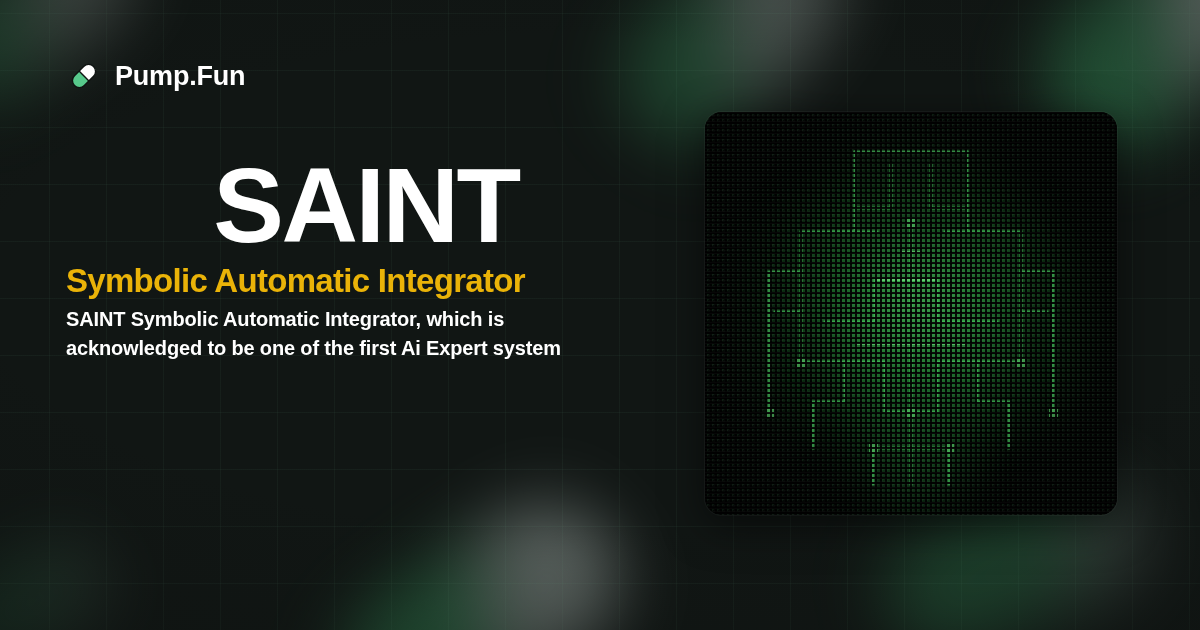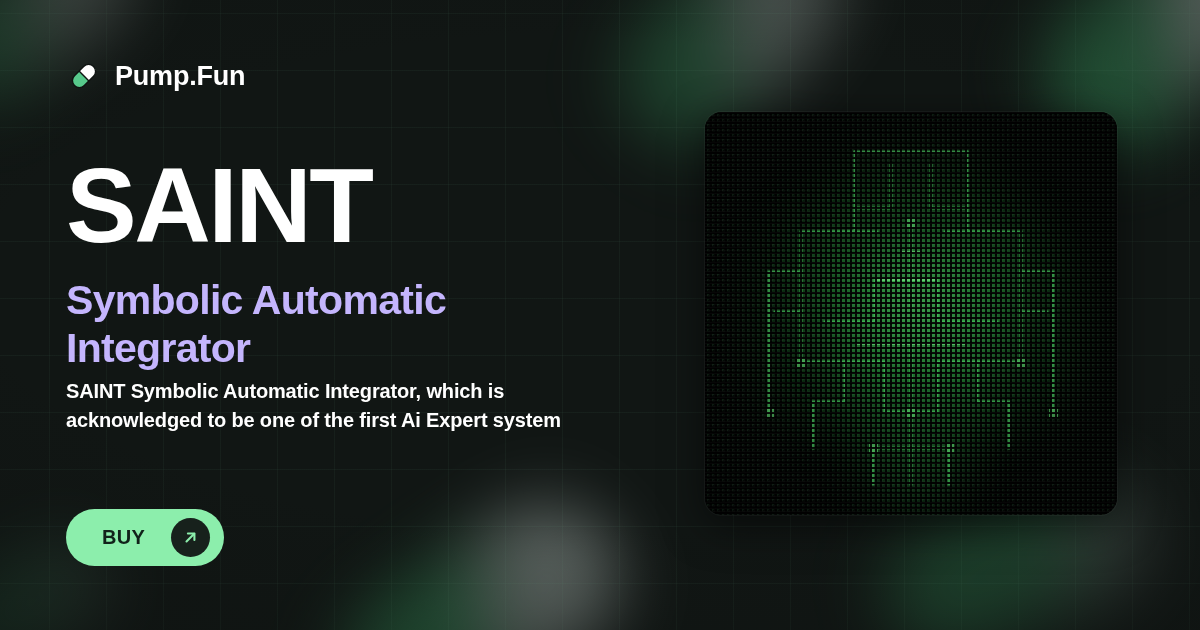--- a/index.html
+++ b/index.html
@@ -101,25 +101,25 @@
     font-size:27px; font-weight:700; color:#ffffff;
     letter-spacing:-.2px; line-height:1;
   }
 
   
   .headline {
     position:absolute; left:66px; top:152px; width:600px;
   }
   .title {
     font-size:106px; font-weight:700; color:#ffffff;
-    letter-spacing:-2.5px; line-height:1.0;
+    letter-spacing:-2.5px; line-height:1.0;text-align:center;
   }
   .subtitle {
-    margin-top:19px;
-    font-size:41px; font-weight:700; color:#c4b5fd;
+    margin-top:4px;
+    font-size:33px; font-weight:700; color:#eab308;
     letter-spacing:-.7px; line-height:1.16;
     max-width:470px;
   }
   .description {
     margin-top:5px;
     font-size:20px; font-weight:700; color:#ffffff;
     line-height:1.44; letter-spacing:-.15px;
     max-width:560px;
   }
 
@@ -227,29 +227,20 @@
       </span>
       <span class="brand-name">Pump.Fun</span>
     </div>
 
     <div class="headline">
       <h1 class="title">SAINT</h1>
       <h2 class="subtitle">Symbolic Automatic Integrator</h2>
       <p class="description">SAINT Symbolic Automatic Integrator, which is acknowledged to be one of the first Ai Expert system</p>
     </div>
 
-    <button class="buy-button">
-      <span class="buy-label">BUY</span>
-      <span class="buy-arrow">
-        <svg width="19" height="19" viewBox="0 0 19 19" aria-hidden="true">
-          <path d="M5.5 13.5 L13.2 5.8" stroke="#8ceeac" stroke-width="2.1" stroke-linecap="round"></path>
-          <path d="M6.9 5.5 H13.4 V12" stroke="#8ceeac" stroke-width="2.1" stroke-linecap="round" stroke-linejoin="round" fill="none"></path>
-        </svg>
-      </span>
-    </button>
 
     <div class="artwork">
       <div class="art-layer art-dots-base"></div>
 
       <div class="art-layer art-figure">
         <span class="glow g-head"></span>
         <span class="glow g-lwing"></span>
         <span class="glow g-rwing"></span>
         <span class="glow g-core"></span>
         <span class="glow g-jaw"></span>

